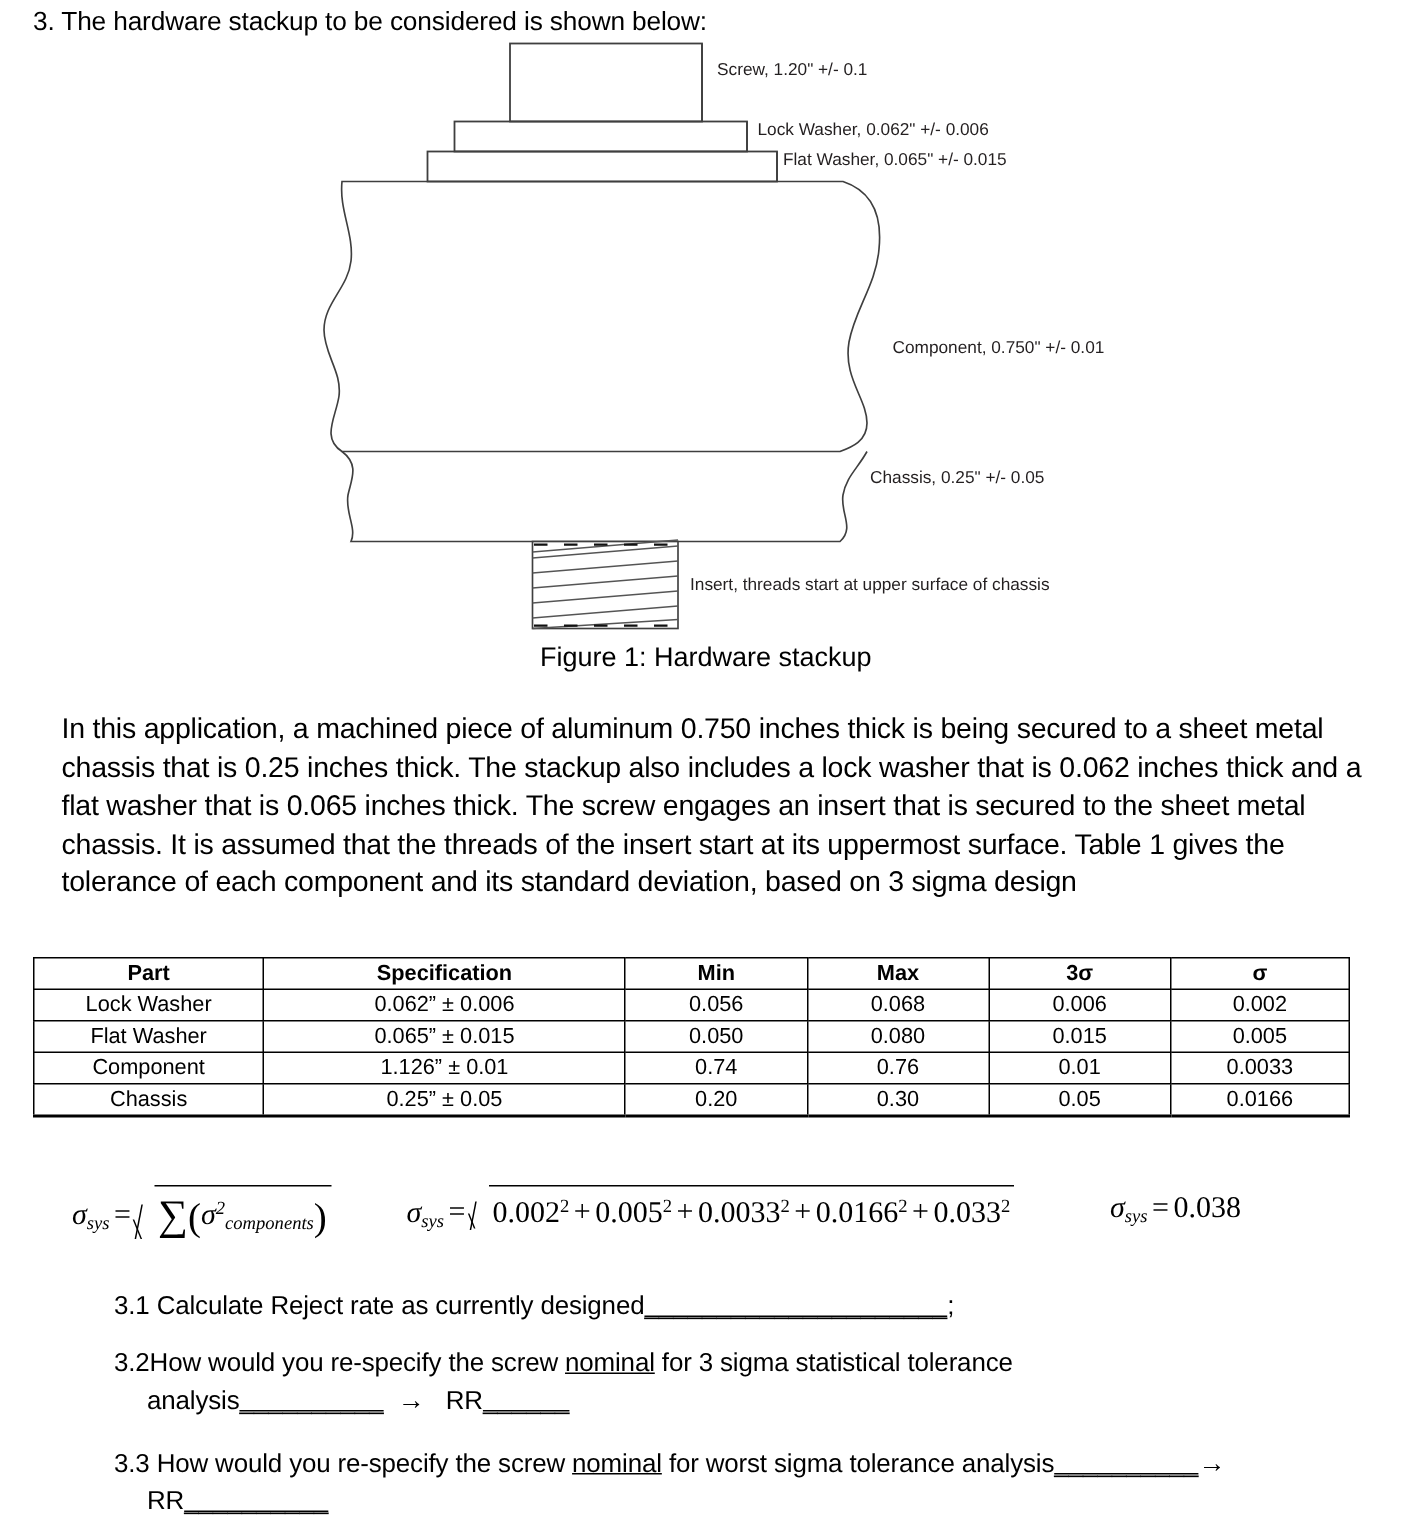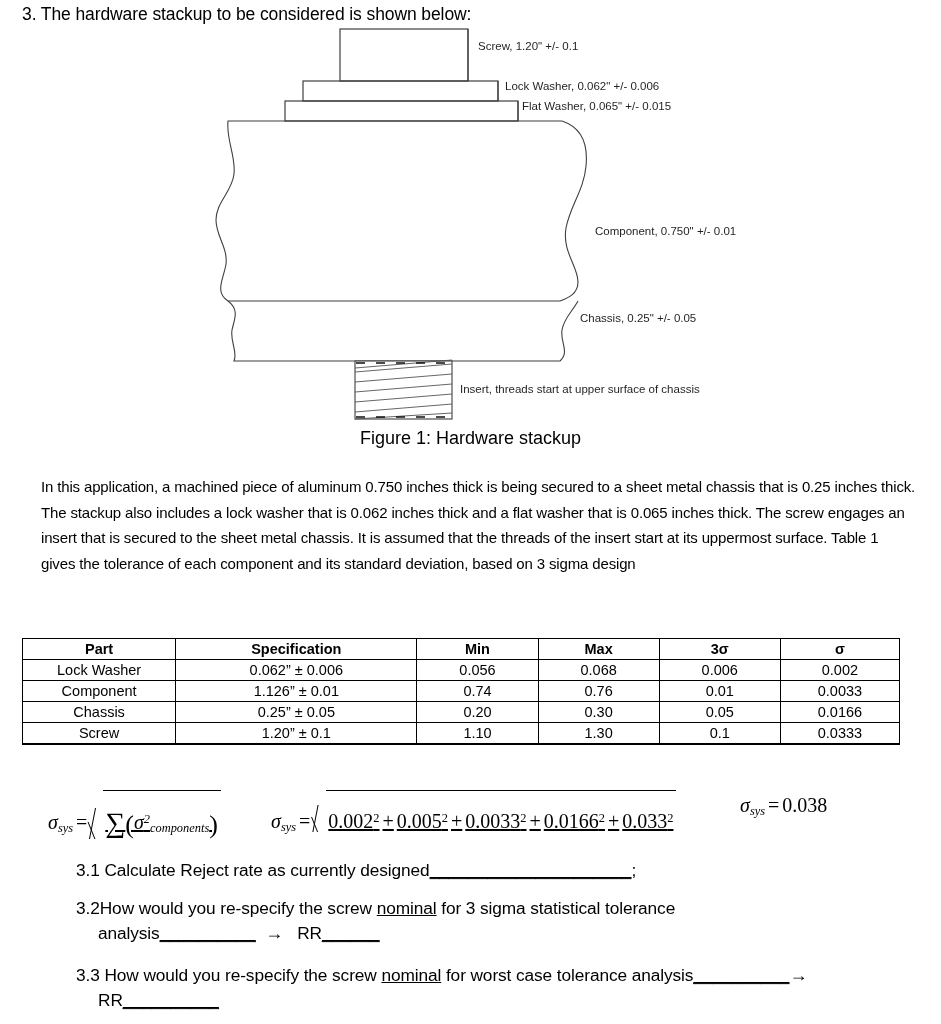--- a/index.html
+++ b/index.html
@@ -52,21 +52,21 @@
     line-height: 24px;
   }
   .fig-caption .cap-inner { display: inline-block; }
 
   
   .body-par {
     position: absolute;
     left: 41px;
     top: 474px;
     width: 875px;
-    font-size: 15px;
+    font-size: 19px;
     line-height: 25.6px;
     letter-spacing: -0.15px;
   }
 
   
   .tbl-wrap {
     position: absolute;
     left: 22px;
     top: 638px;
     width: 878px;
@@ -152,22 +152,21 @@
     left: 1px;
     bottom: 1px;
     width: 4px;
     height: 34%;
     border-left: 1.3px solid #000;
     transform: skewX(22deg);
   }
   .radicand {
     display: inline-block;
     border-top: 1.3px solid #000;
-    padding: 19px 3px 0 2px;
-    text-decoration: underline;
+    padding: 6px 3px 0 2px;
   }
   .bigsum {
     font-family: "Liberation Serif", serif;
     font-style: normal;
     font-size: 28px;
     line-height: 0.7;
     vertical-align: -3px;
   }
   .paren {
     font-style: normal;
@@ -295,43 +294,43 @@
       <tbody>
         <tr>
           <td>Lock Washer</td>
           <td>0.062” ± 0.006</td>
           <td>0.056</td>
           <td>0.068</td>
           <td>0.006</td>
           <td>0.002</td>
         </tr>
         <tr>
+          <td>Flat Washer</td>
+          <td>0.065” ± 0.015</td>
+          <td>0.050</td>
+          <td>0.080</td>
+          <td>0.015</td>
+          <td>0.005</td>
+        </tr>
+        <tr>
           <td>Component</td>
           <td>1.126” ± 0.01</td>
           <td>0.74</td>
           <td>0.76</td>
           <td>0.01</td>
           <td>0.0033</td>
         </tr>
         <tr>
           <td>Chassis</td>
           <td>0.25” ± 0.05</td>
           <td>0.20</td>
           <td>0.30</td>
           <td>0.05</td>
           <td>0.0166</td>
         </tr>
-        <tr>
-          <td>Screw</td>
-          <td>1.20” ± 0.1</td>
-          <td>1.10</td>
-          <td>1.30</td>
-          <td>0.1</td>
-          <td>0.0333</td>
-        </tr>
       </tbody>
     </table>
   </div>
 
   <div class="formulas">
 
     <div class="formula f1">
       <span class="sig">σ</span><span class="sub">sys</span><span class="eq">=</span><span class="radical"><span class="radicand"><span class="bigsum">∑</span><span class="paren">(</span><span class="sig">σ</span><span class="sup">2</span><span class="sub">components</span><span class="paren">)</span></span></span>
     </div>
 
@@ -350,17 +349,17 @@
     <span>Calculate Reject rate as currently designed</span><span class="blank">_____________________</span><span>;</span>
   </div>
 
   <div class="q q32">
     <span>3.2</span><span>How would you re-specify the screw </span><span class="u">nominal</span><span> for 3 sigma statistical tolerance</span><br>
     <span class="q-indent"><span>analysis</span><span class="blank">__________</span>&nbsp;&nbsp;<span class="arrow">→</span>&nbsp;&nbsp;&nbsp;<span>RR</span><span class="blank">______</span></span>
   </div>
 
   <div class="q q33">
     <span>3.3</span>
-    <span>How would you re-specify the screw </span><span class="u">nominal</span><span> for worst case tolerance analysis</span><span class="blank">__________</span><span class="arrow">→</span><br>
+    <span>How would you re-specify the screw </span><span class="u">nominal</span><span> for worst sigma tolerance analysis</span><span class="blank">__________</span><span class="arrow">→</span><br>
     <span class="q-indent"><span>RR</span><span class="blank">__________</span></span>
   </div>
 
 </div>
 
 </body></html>

